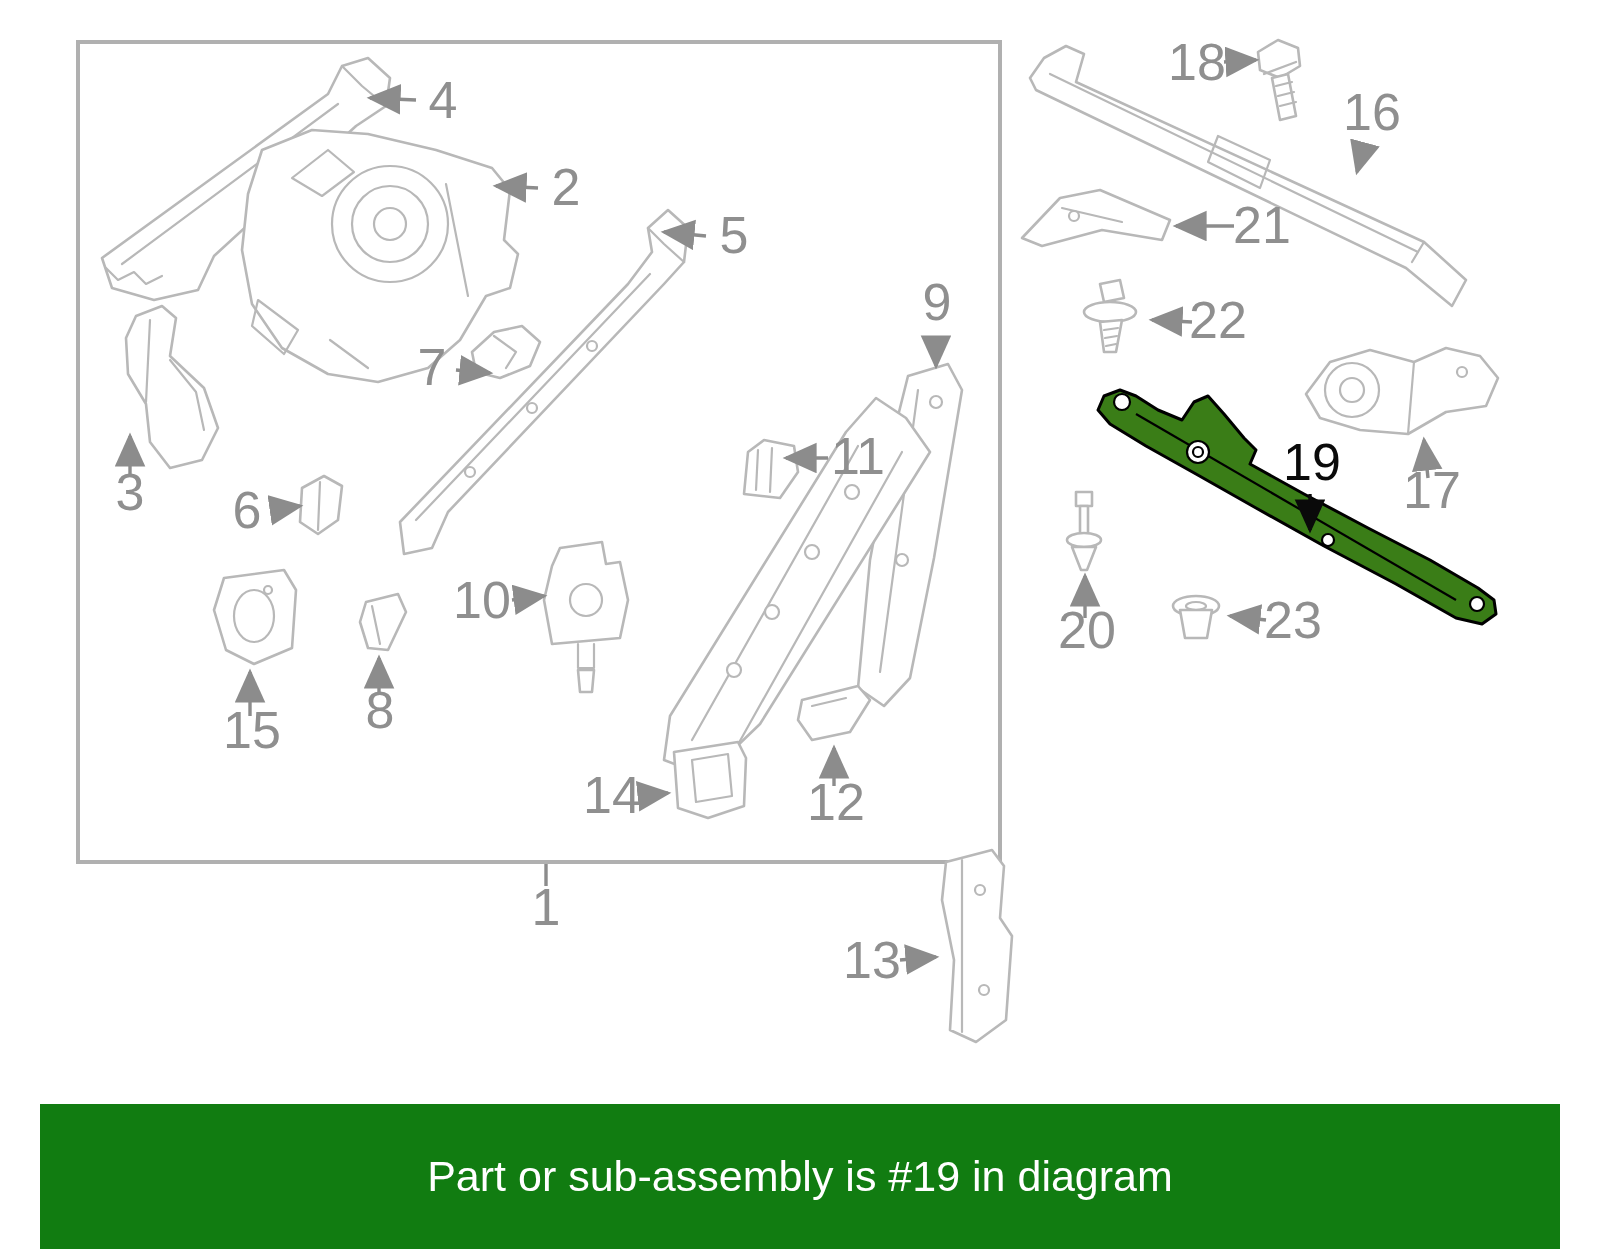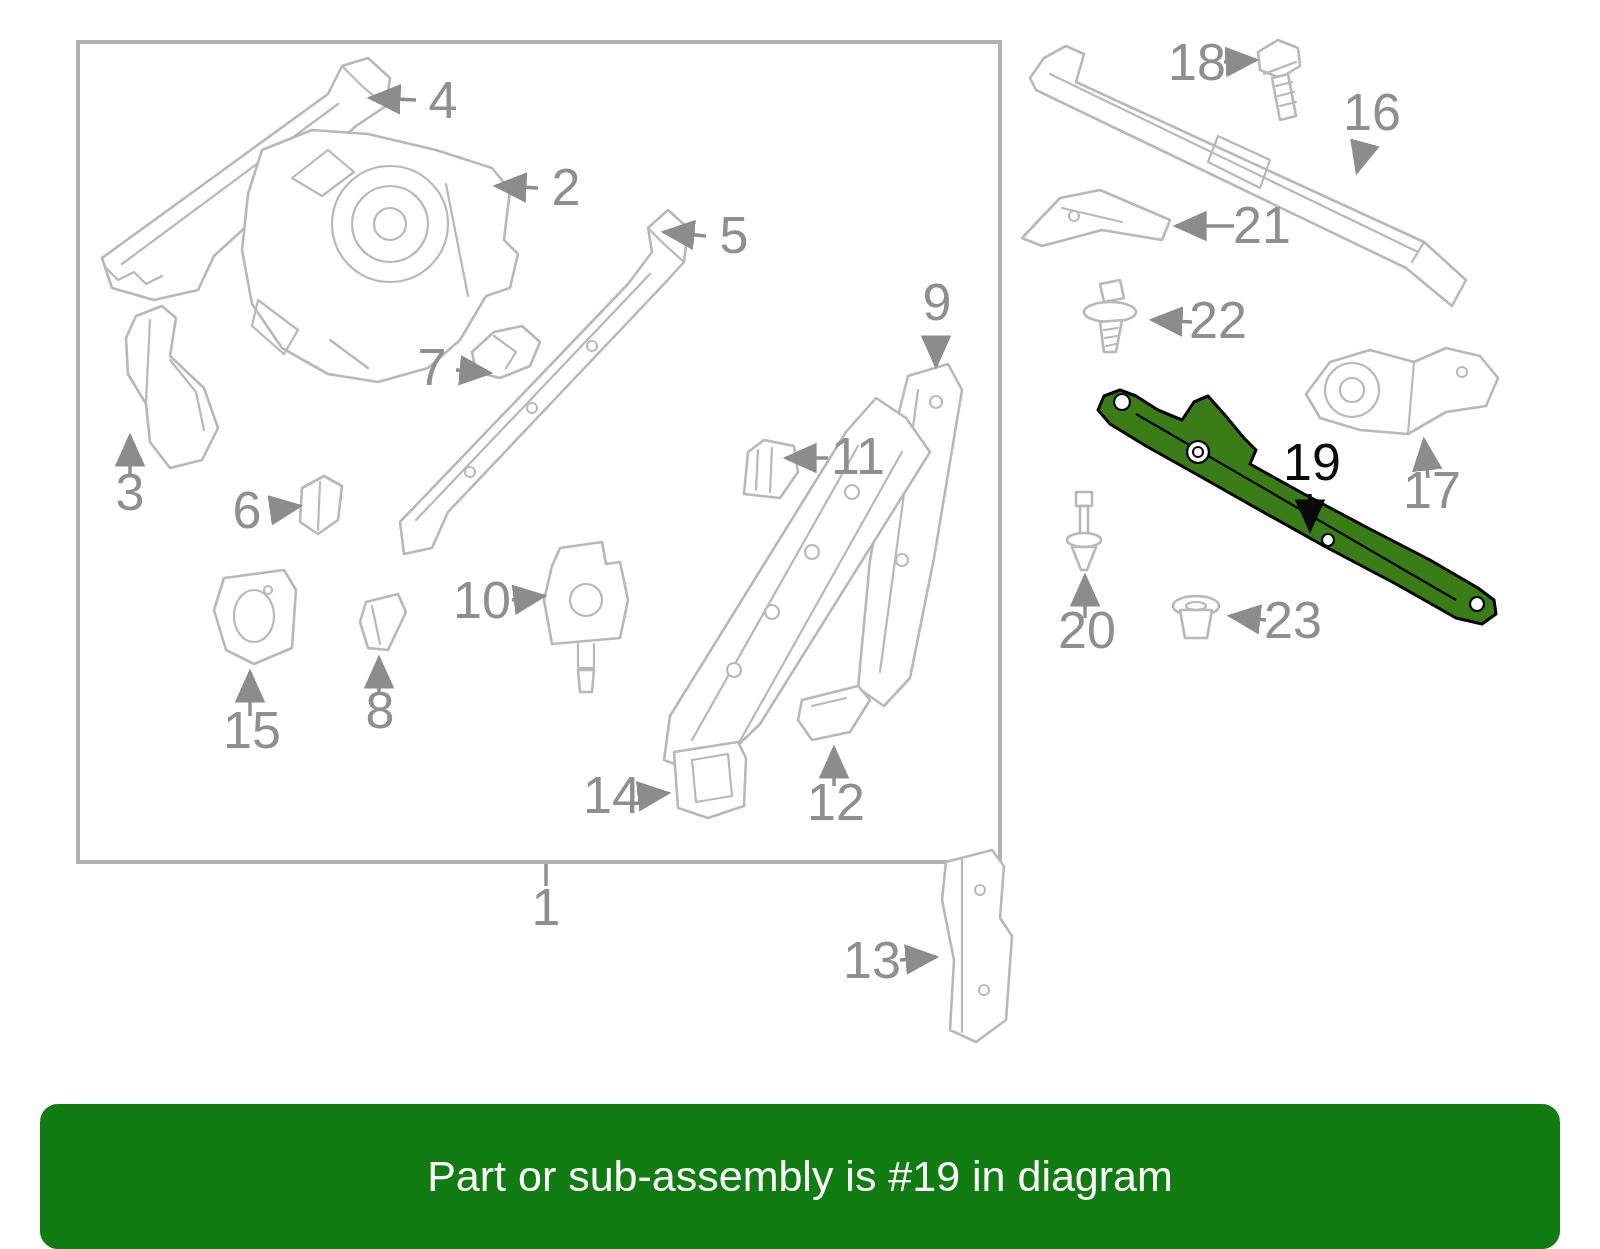--- a/index.html
+++ b/index.html
@@ -23,21 +23,21 @@
   .num-dark{font-family:"Liberation Sans",sans-serif;font-size:52px;fill:#0a0a0a;text-anchor:middle;}
   
   .hl{fill:#3a7d17;stroke:#000000;stroke-width:3;stroke-linejoin:round;}
   .hl-detail{fill:none;stroke:#000000;stroke-width:2.2;}
   .hl-hole{fill:#ffffff;stroke:#000000;stroke-width:2.2;}
   
   .banner{
     position:absolute;left:40px;top:1104px;width:1520px;height:145px;
     background:#117c11;color:#ffffff;
     display:flex;flex-direction:column;justify-content:center;align-items:center;
-    text-align:center;font-size:43px;line-height:57px;font-family:"Liberation Sans",sans-serif;border-radius:18px;
+    text-align:center;font-size:43px;line-height:57px;font-family:"Liberation Sans",sans-serif;
   }
 </style>
 </head>
 <body>
 
 <div class="canvas">
 
   <svg class="diagram" width="1600" height="1100" viewBox="0 0 1600 1100">
     <defs>
       <marker id="ah-gray" markerWidth="12" markerHeight="12" refX="9" refY="4.5" orient="auto">

